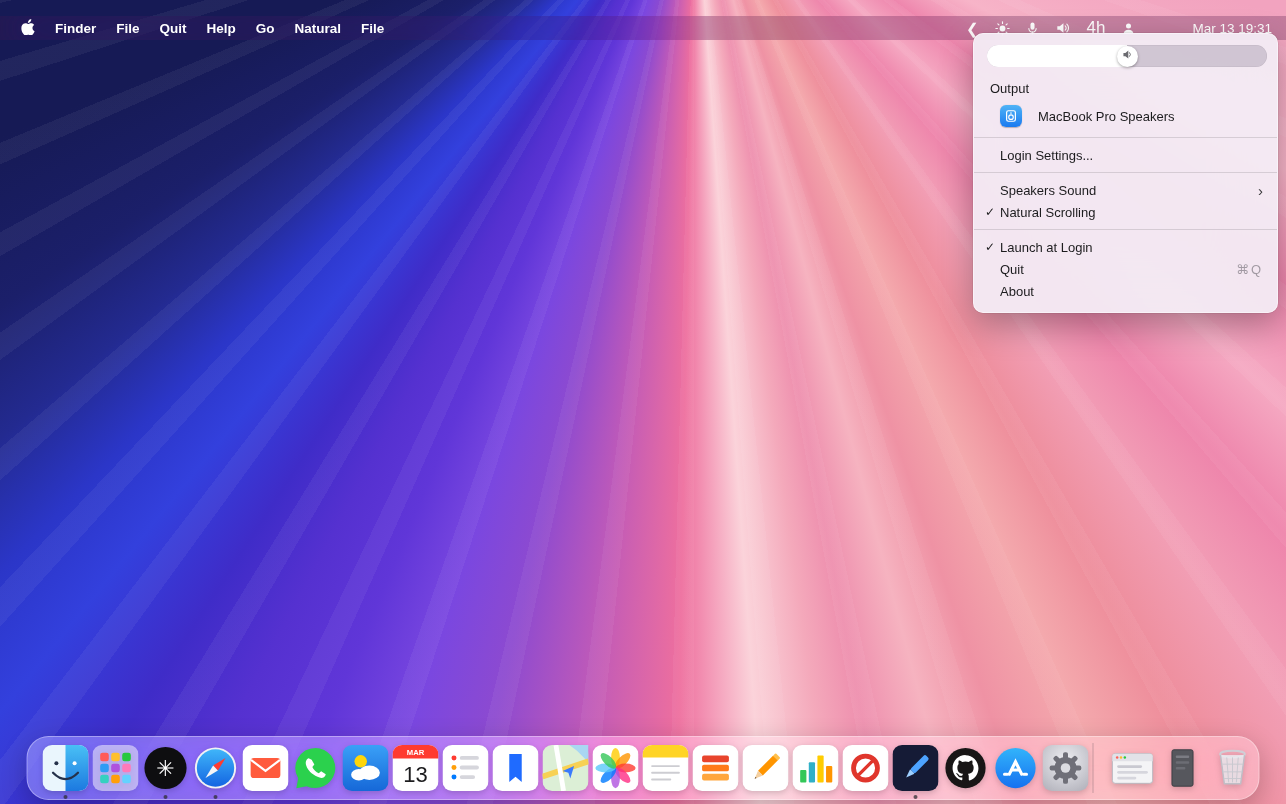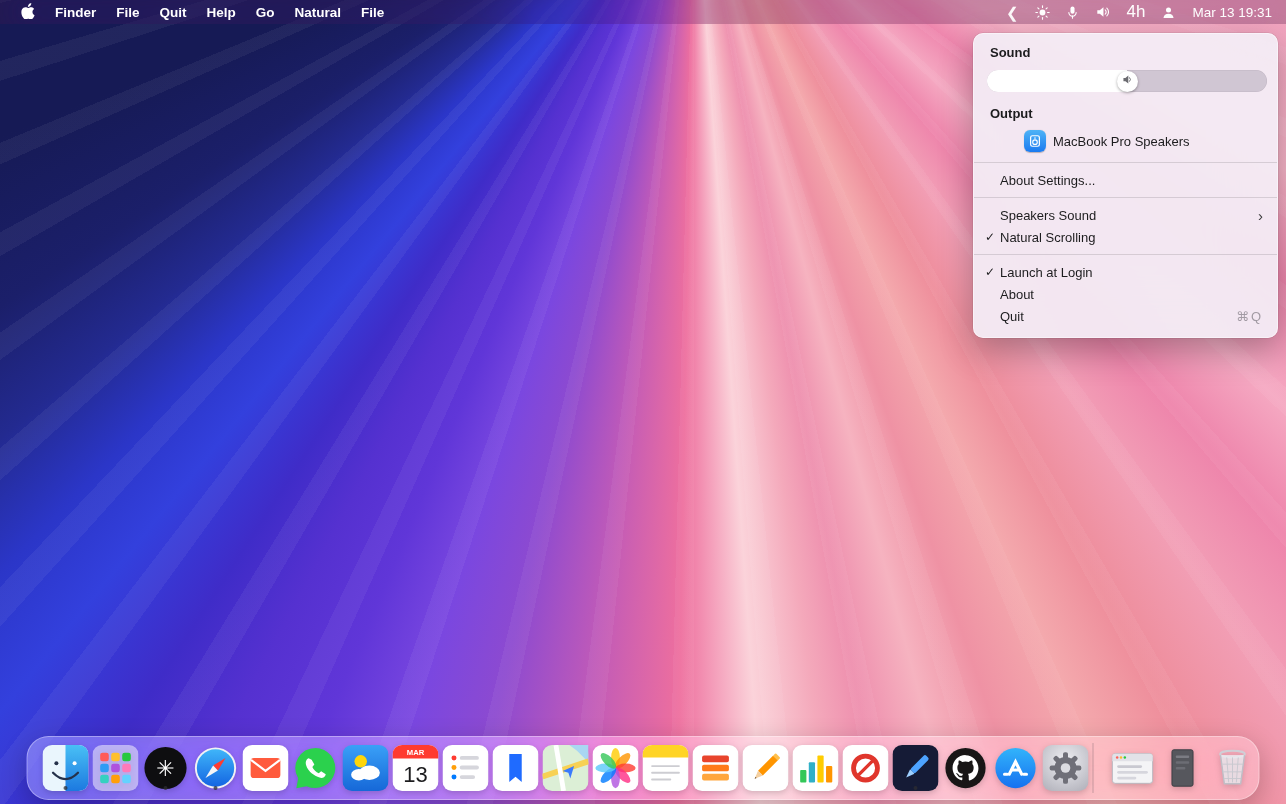--- a/index.html
+++ b/index.html
@@ -17,74 +17,74 @@
         #f2a3bf 105deg, #f7b4c8 118deg, #ee86ad 126deg, #f5a9c2 133deg,
         #ee84ab 139deg, #f29fb6 145deg, #ee8d9b 151deg, #f4a9ad 156deg,
         #ef92a4 161deg, #f6b3c0 165deg, #ee8fae 169deg, #f4a9bb 172deg,
         #fbd3da 176deg, #ee6f9e 181deg, #c05ab8 187deg, #8d4ad0 193deg,
         #7a47e0 198deg, #6036d8 203deg, #5531d0 208deg, #3f2cc8 213deg,
         #3340dd 219deg, #2b36c8 224deg, #232a90 230deg, #1b1f6a 237deg,
         #161a55 248deg);
   }
 
   
-  .menubar { position:absolute; top:0; left:0; right:0; height:24px;
+  .menubar { position:absolute; top:16px; left:0; right:0; height:24px;
     display:flex; align-items:center; justify-content:space-between;
     background:rgba(70,25,65,0.28); backdrop-filter:blur(22px) saturate(1.6);
     color:#fff; font-size:13.5px; }
   .menubar-left, .menubar-right { display:flex; align-items:center; height:100%; }
   .menubar-left { padding-left:12px; }
   .menubar-right { padding-right:10px; }
   .apple-menu { padding:0 10px 0 8px; display:flex; align-items:center; height:100%; }
   .menu-item { padding:0 10px; height:100%; display:flex; align-items:center; cursor:default;font-weight:bold; }
   .menu-item.bold { font-weight:700; }
   .status-item { padding:0 8px; height:100%; display:flex; align-items:center; }
   .status-text { font-size:17px; }
-  .clock-text { font-size:13.5px; padding-right:4px; }
+  .clock-text { font-size:13.5px; padding-right:4px;margin-left:40px; }
   .chevron-glyph { font-size:15px; line-height:1; opacity:.95; }
 
   
   .sound-panel { position:absolute; top:33px; right:8px; width:305px;
     background:rgba(243,238,246,0.92); backdrop-filter:blur(30px);
     border-radius:10px; border:0.5px solid rgba(255,255,255,0.45);
     box-shadow:0 12px 34px rgba(0,0,0,0.3), 0 0 0 0.5px rgba(0,0,0,0.12);
     padding:9px 0 10px; color:#1c1c1e; font-size:13px; }
   .panel-header { font-weight:700; padding:2px 16px 8px; }
-  .panel-subheader { font-weight:700; padding:10px 16px 6px; }
+  .panel-subheader { font-weight:400; padding:10px 16px 6px; }
 
   .slider { position:relative; height:22px; margin:2px 10px 4px 13px;
     border-radius:11px; background:rgba(125,115,140,0.30);
     box-shadow:inset 0 0 0 0.5px rgba(0,0,0,0.08); cursor:pointer; }
   .slider-fill { position:absolute; left:0; top:0; bottom:0;
     background:#fff; border-radius:11px 0 0 11px; }
   .slider-knob { position:absolute; top:0.5px; width:21px; height:21px;
     background:#fff; border-radius:50%;
     box-shadow:0 1px 3px rgba(0,0,0,0.35); display:flex; align-items:center;
     justify-content:center; cursor:grab; }
 
-  .device-row { display:flex; align-items:center; gap:7px; padding:3px 16px 4px 26px; cursor:default;margin-left:24px; }
+  .device-row { display:flex; align-items:center; gap:16px; padding:3px 16px 4px 26px; cursor:default; }
   .device-icon { width:22px; height:22px; border-radius:6px;
     background:linear-gradient(180deg,#4fb3f6,#1a7af0);
     display:flex; align-items:center; justify-content:center;
     box-shadow:0 0.5px 1px rgba(0,0,0,0.25); }
 
   .panel-divider { height:1px; background:rgba(0,0,0,0.12); margin:6px 0; }
   .panel-row { position:relative; display:flex; align-items:center;
     height:22px; padding:0 14px 0 26px; cursor:default; }
   .panel-row .check { position:absolute; left:11px; width:14px; font-size:12px; }
   .panel-row .submenu-chevron { margin-left:auto; font-size:15px; color:#3a3a3c; line-height:1; }
   .panel-row .shortcut { margin-left:auto; color:rgba(60,60,67,0.45); letter-spacing:2px; }
 
   
   .dock { position:absolute; left:50%; transform:translateX(-50%); bottom:4px;
     height:64px; display:flex; align-items:center; gap:2px; padding:0 8px;
     background:rgba(255,255,255,0.30); backdrop-filter:blur(24px) saturate(1.6);
     border-radius:22px; border:0.5px solid rgba(255,255,255,0.35);
     box-shadow:0 8px 26px rgba(0,0,0,0.22); }
-  .dock-item { position:relative; width:48px; height:44px; display:flex;
+  .dock-item { position:relative; width:48px; height:62px; display:flex;
     flex-direction:column; align-items:center; justify-content:center; cursor:pointer;padding-left:12px; }
   .dock-icon { width:46px; height:46px; }
   .dock-icon svg { width:46px; height:46px; display:block;
     filter:drop-shadow(0 2px 3px rgba(0,0,0,0.18)); }
   .run-dot { position:absolute; bottom:0px; width:4px; height:4px; border-radius:50%;
     background:rgba(45,45,50,0.75); opacity:0; }
   .run-dot.on { opacity:1; }
   .dock-sep { width:1px; height:50px; background:rgba(60,60,70,0.28); margin:0 7px; }
 </style>
 </head>
@@ -151,21 +151,20 @@
           <svg width="15" height="15" viewBox="0 0 16 16">
             <circle cx="8" cy="5.3" r="2.7" fill="#fff"></circle>
             <path d="M2.6 13.8a5.5 5.5 0 0 1 10.8 0z" fill="#fff"></path>
           </svg>
         </div>
         <div class="status-item clock-text">Mar 13 19:31</div>
       </div>
   </div>
 
   <div class="sound-panel">
-    <div class="panel-header">Sound</div>
 
     <div class="slider">
       <div class="slider-fill" style="width: 50%;"></div>
       <div class="slider-knob" style="left: calc(50% - 10.5px);">
         <span>
           <svg width="13" height="13" viewBox="0 0 16 16">
             <path d="M3 6v4h2.4L9 13V3L5.4 6z" fill="#6b6b70"></path>
             <path d="M10.6 5.7a3.2 3.2 0 0 1 0 4.6" stroke="#6b6b70" stroke-width="1.2" fill="none" stroke-linecap="round"></path>
           </svg>
         </span>
@@ -182,45 +181,45 @@
           <circle cx="8" cy="4.7" r="0.9" fill="#fff"></circle>
         </svg>
       </span>
       <span>MacBook Pro Speakers</span>
     </div>
 
     <div>
         <div class="panel-divider"></div>
         <div class="panel-row">
           <span class="check"></span>
-          <span>About Settings...</span>
+          <span>Login Settings...</span>
         </div>
         <div class="panel-divider"></div>
         <div class="panel-row">
           <span class="check"></span>
           <span>Speakers Sound</span>
           <span class="submenu-chevron">›</span>
         </div>
         <div class="panel-row">
           <span class="check">✓</span>
           <span>Natural Scrolling</span>
         </div>
         <div class="panel-divider"></div>
         <div class="panel-row">
           <span class="check">✓</span>
           <span>Launch at Login</span>
         </div>
         <div class="panel-row">
           <span class="check"></span>
-          <span>About</span>
+          <span>Quit</span>
+          <span class="shortcut">⌘Q</span>
         </div>
         <div class="panel-row">
           <span class="check"></span>
-          <span>Quit</span>
-          <span class="shortcut">⌘Q</span>
+          <span>About</span>
         </div>
       </div>
   </div>
 
   <div class="dock">
       <div class="dock-item">
         <div class="dock-icon">
           <svg viewBox="0 0 48 48">
             <defs>
               <linearGradient id="g-fin" x1="0" y1="0" x2="0" y2="1">

